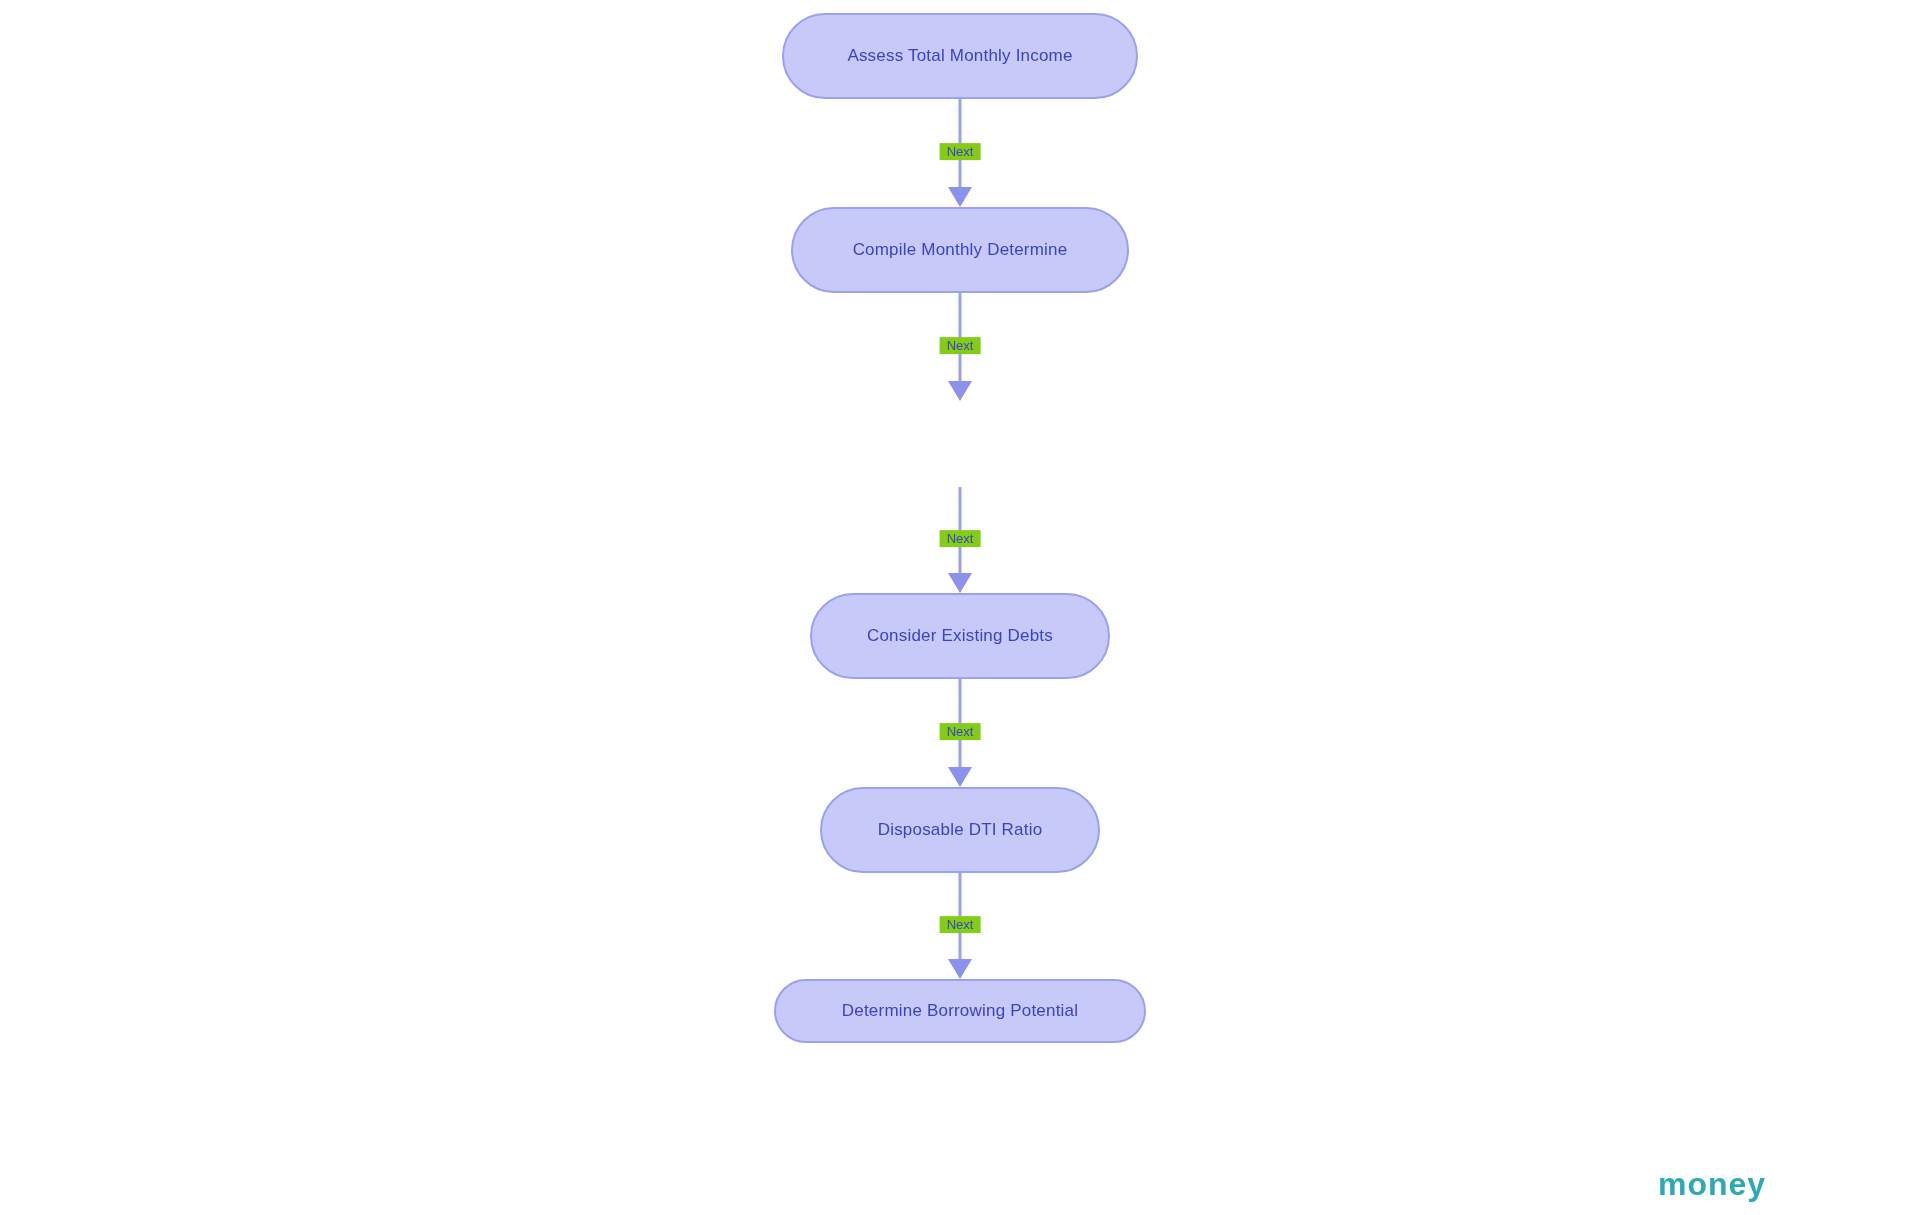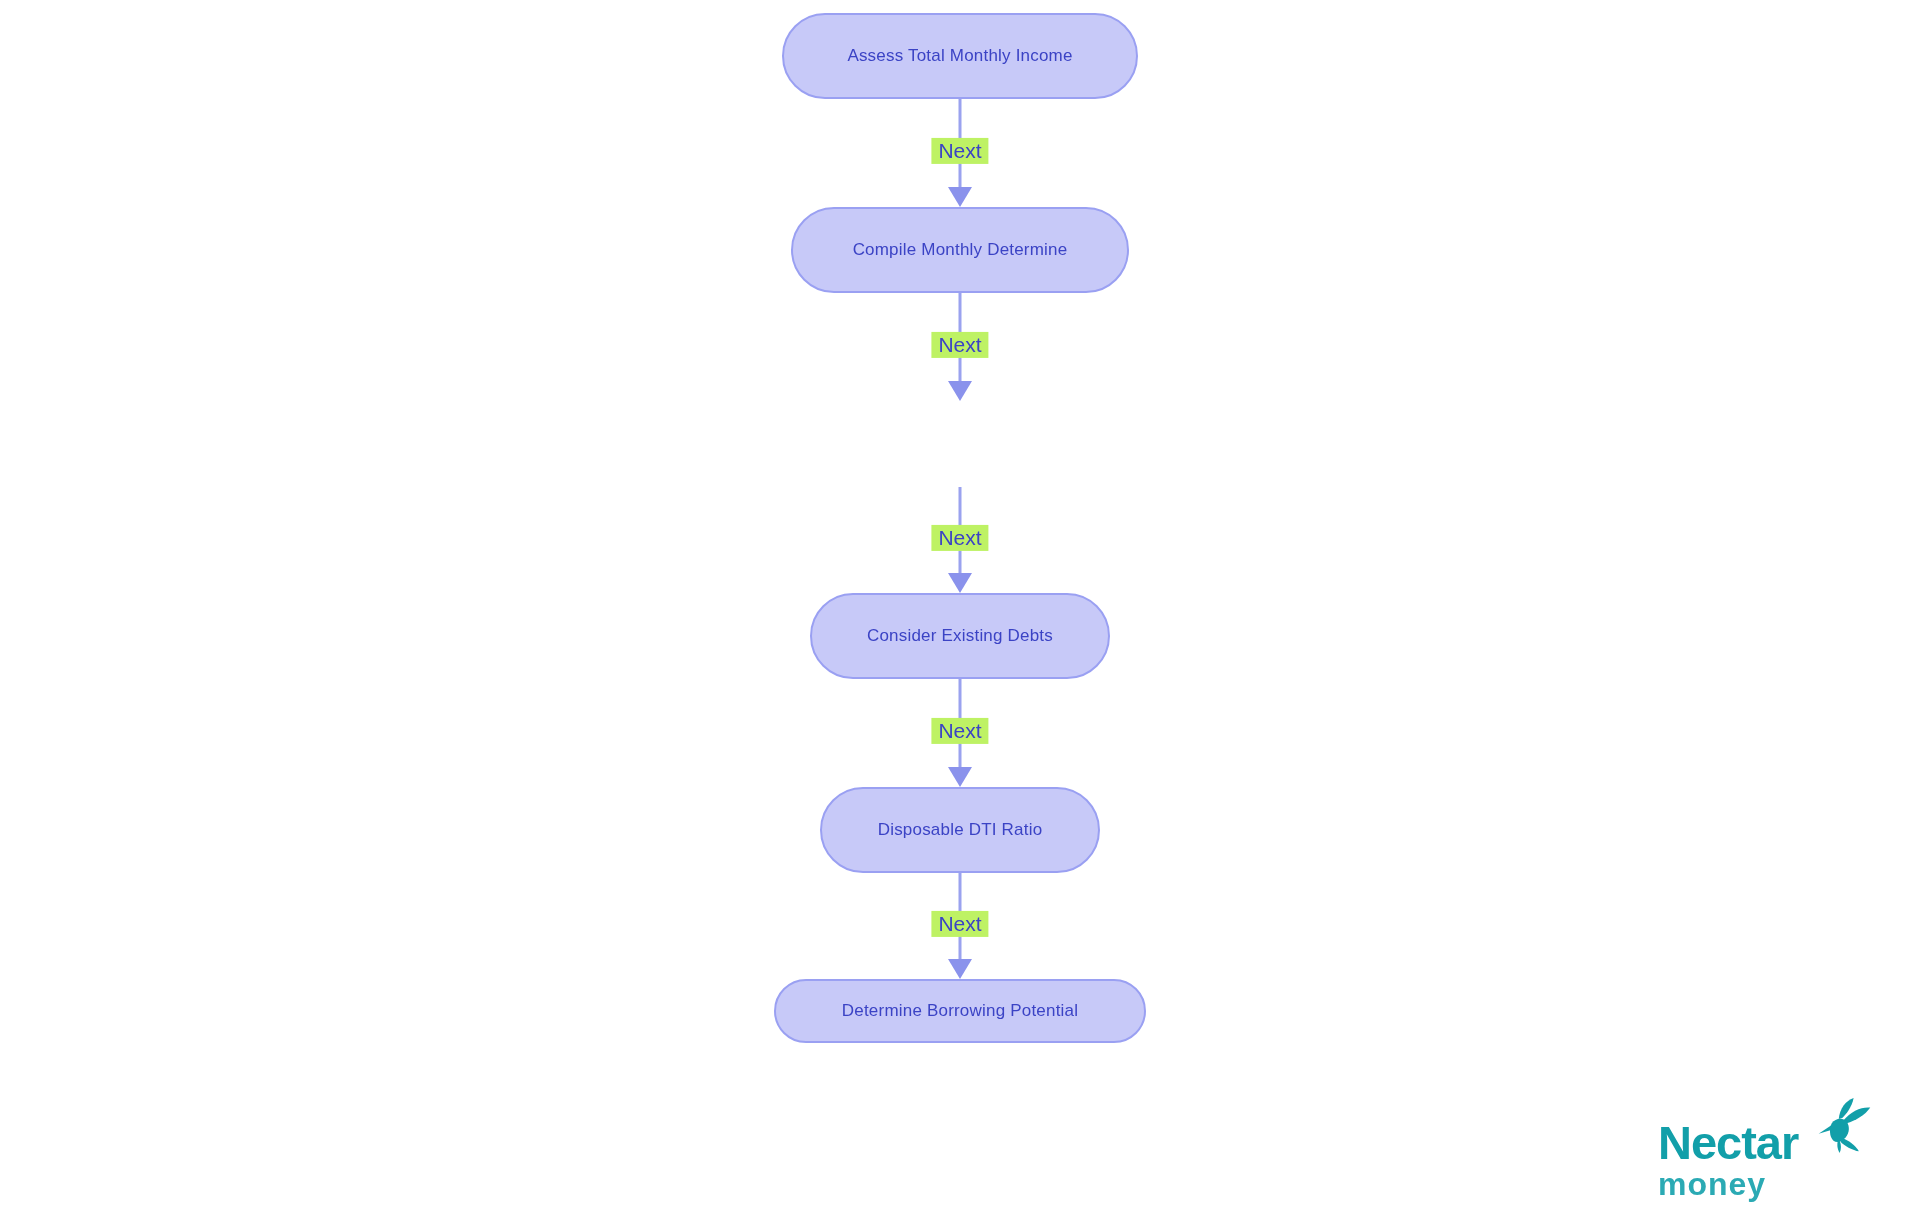--- a/index.html
+++ b/index.html
@@ -60,23 +60,23 @@
     position:absolute;left:50%;bottom:0;
     transform:translateX(-50%);
     width:0;height:0;
     border-left:12px solid transparent;
     border-right:12px solid transparent;
     border-top:20px solid var(--arrow-head);
   }
   .connector .edge-label{
     position:absolute;left:50%;top:50%;
     transform:translate(-50%,-58%);
-    background:#bef264;
+    background:#84cc16;
     padding:1px 7px;
-    font-size:21px;
+    font-size:13px;
     color:var(--edge-label);
   }
 
   .logo{
     position:absolute;right:52px;bottom:15px;
     width:210px;
     color:var(--logo-color);
   }
   .logo-top{
     position:relative;
@@ -153,29 +153,16 @@
     <div class="line"></div>
     <div class="arrowhead"></div>
     <div class="edge-label">Next</div>
   </div>
 
   <div class="flow-node node-6">
     <span>Determine Borrowing Potential</span>
   </div>
 
   <div class="logo">
-    <div class="logo-top">
-      <span class="logo-brand">Nectar</span>
-      <svg class="logo-bird" viewBox="0 0 64 64" xmlns="http://www.w3.org/2000/svg" aria-hidden="true">
-        <g fill="var(--logo-color)">
-          <path d="M3 42 L21 30 L23 36 Z"></path>
-          <path d="M26 25 C27 13 34 4 43 1 C41 11 35 19 30 24 Z"></path>
-          <path d="M31 27 C40 16 52 11 62 12 C56 21 45 27 35 30 Z"></path>
-          <path d="M18 30 C22 24 31 23 35 28 C39 34 38 41 34 46 C30 51 24 53 20 50 C15 45 15 36 18 30 Z"></path>
-          <path d="M30 47 C37 49 45 55 49 62 C42 61 33 56 28 51 Z"></path>
-          <path d="M27 50 C29 54 29 60 27 64 C24 59 24 54 25 50 Z"></path>
-        </g>
-      </svg>
-    </div>
     <div class="logo-sub">money</div>
   </div>
 
 </div>
 
 </body></html>

